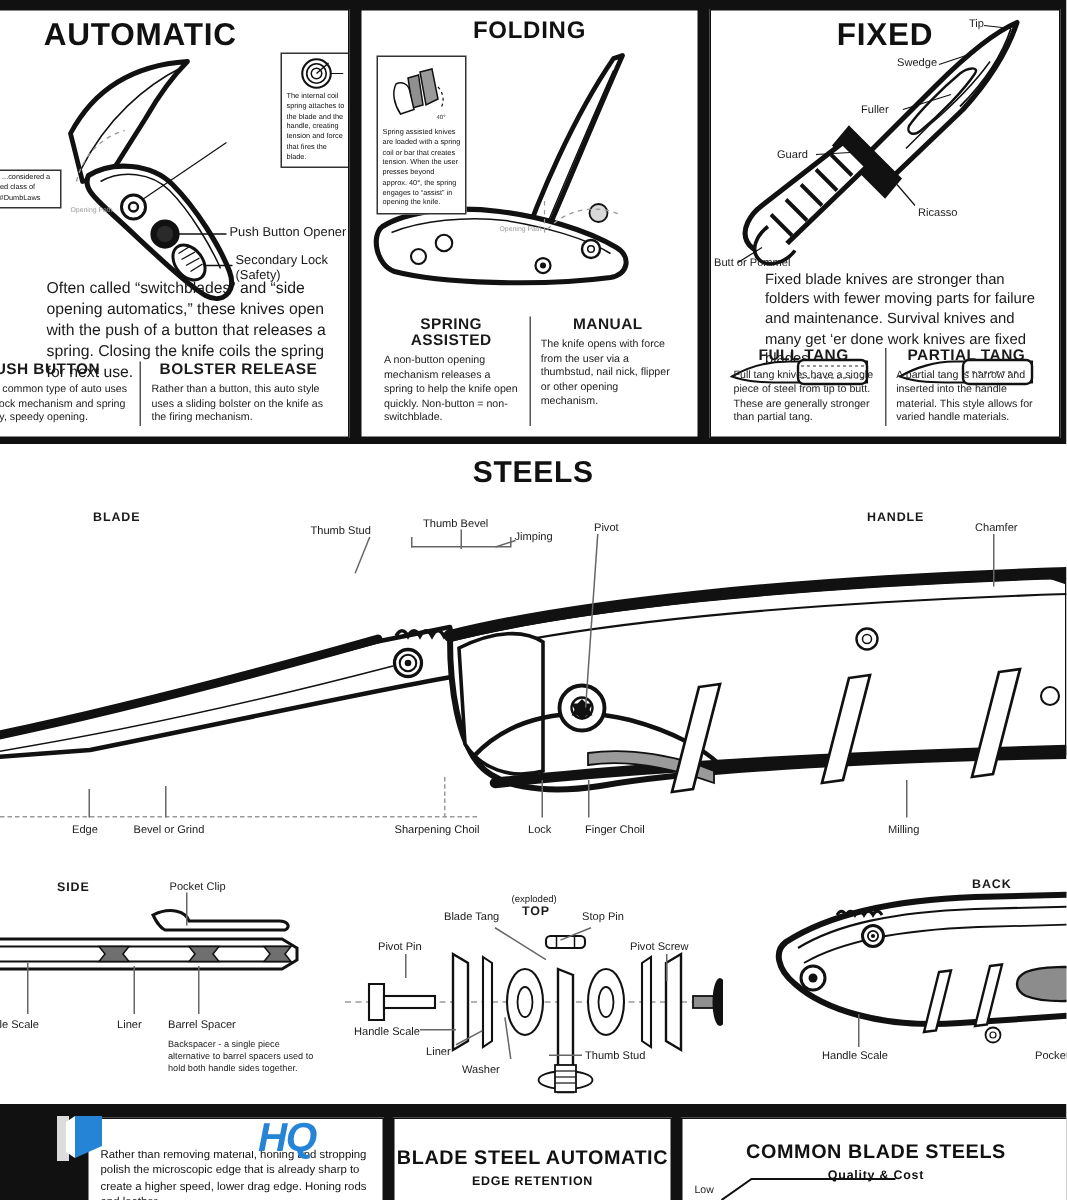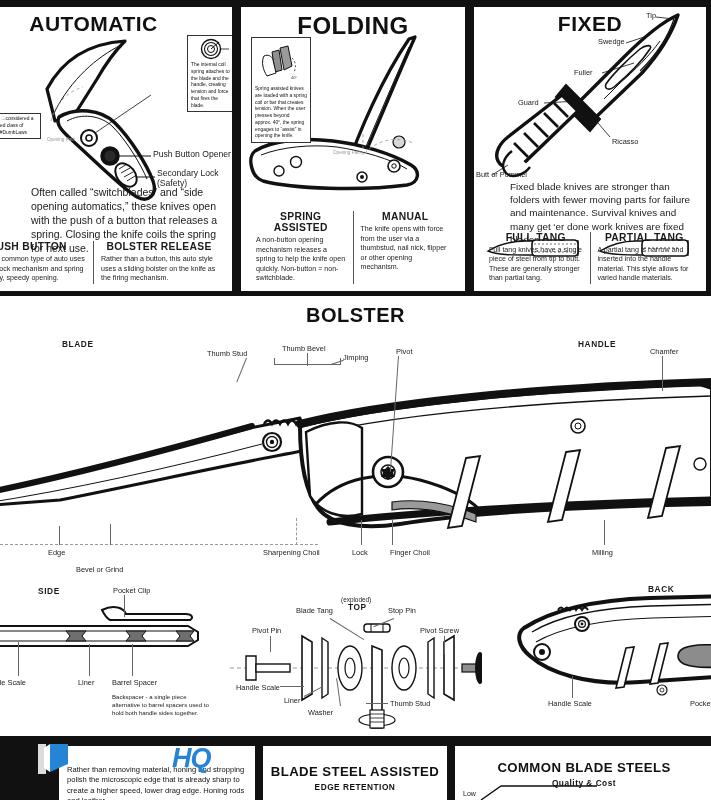--- a/index.html
+++ b/index.html
@@ -24,21 +24,21 @@
     overflow:hidden;
   }
   .panel.auto{left:-46px;width:277px;}
   .panel.fold{left:240px;width:224px;}
   .panel.fixed{left:473px;width:232px;}
 
   .panel-title{
     text-align:center;font-weight:bold;letter-spacing:.5px;
     font-size:21px;margin-top:5px;color:#111;
   }
-  .panel.fold .panel-title{font-size:24px;}
+  .panel.fold .panel-title{font-size:16px;}
   .panel-desc{font-size:10.3px;line-height:1.33;}
   .panel.auto .panel-desc{position:absolute;left:76px;top:178px;width:190px;font-size:10.5px;line-height:1.34;}
   .panel.fold .panel-desc{position:absolute;left:12px;top:203px;width:202px;font-size:10.2px;line-height:1.32;}
   .panel.fixed .panel-desc{position:absolute;left:36px;top:173px;width:190px;font-size:9.9px;line-height:1.33;}
 
   .subcols{position:absolute;bottom:7px;left:8px;right:8px;display:flex;}
   .subcol{flex:1;padding:0 7px;}
   .subcol + .subcol{border-left:1px solid #555;}
   .subcol-title{font-weight:bold;font-size:10.3px;text-align:center;letter-spacing:.3px;margin-bottom:3px;}
   .subcol-text{font-size:7.1px;line-height:1.35;color:#222;}
@@ -277,21 +277,21 @@
         <div class="subcol">
           <div class="subcol-title">PARTIAL TANG</div>
           <div class="subcol-text">A partial tang is narrow and inserted into the handle material. This style allows for varied handle materials.</div>
         </div>
       </div>
     </div>
   </div>
 
   <div class="anatomy">
 
-    <div class="anatomy-title">BOLSTER</div>
+    <div class="anatomy-title">STEELS</div>
 
     <div class="lbl cap" style="left:62px;top:43px;">BLADE</div>
     <div class="lbl cap" style="left:578px;top:43px;">HANDLE</div>
 
     <svg width="711" height="230" viewBox="0 0 711 230" style="position:absolute;left:0;top:58px;">
 
       <path d="M-20 140 C60 124 160 98 250 74 L300 64 L308 96 C250 106 150 128 60 146 L-20 152 Z" fill="#fff" stroke="#111" stroke-width="3" stroke-linejoin="round"></path>
 
       <path d="M-20 140 C60 124 160 98 252 72" fill="none" stroke="#111" stroke-width="6" stroke-linecap="round"></path>
 
@@ -352,21 +352,21 @@
     <div class="lbl" style="left:396px;top:51px;text-align:right;">Pivot</div>
     <div class="leader v" style="left:398px;top:60px;height:116px;transform:rotate(4deg);transform-origin:top;"></div>
 
     <div class="lbl" style="left:650px;top:51px;">Chamfer</div>
     <div class="leader v" style="left:662px;top:60px;height:35px;"></div>
 
     <div class="leader v" style="left:59px;top:230px;height:19px;"></div>
     <div class="lbl" style="left:48px;top:252px;">Edge</div>
 
     <div class="leader v" style="left:110px;top:228px;height:21px;"></div>
-    <div class="lbl" style="left:76px;top:252px;margin-top:17px;">Bevel or Grind</div>
+    <div class="lbl" style="left:89px;top:252px;">Bevel or Grind</div>
 
     <div class="leader v" style="left:296px;top:222px;height:27px;border-left:1px dashed #9a9a9a;background:none;"></div>
     <div class="lbl" style="left:263px;top:252px;">Sharpening Choil</div>
 
     <div class="leader v" style="left:361px;top:224px;height:25px;"></div>
     <div class="lbl" style="left:352px;top:252px;">Lock</div>
 
     <div class="leader v" style="left:392px;top:224px;height:25px;"></div>
     <div class="lbl" style="left:390px;top:252px;">Finger Choil</div>
 
@@ -503,21 +503,21 @@
     <div class="lbl" style="left:690px;top:403px;">Pocket Clip</div>
   </div>
 
   <div class="bottom-band">
 
     <div class="bot-card honing">
       <div class="bot-text" style="padding-top:19px;">Rather than removing material, honing and stropping polish the microscopic edge that is already sharp to create a higher speed, lower drag edge. Honing rods and leather</div>
     </div>
 
     <div class="bot-card qualities">
-      <div class="bot-title">BLADE STEEL ASSISTED</div>
+      <div class="bot-title">BLADE STEEL AUTOMATIC</div>
       <div class="bot-sub">EDGE RETENTION</div>
     </div>
 
     <div class="bot-card steels">
       <div class="bot-title" style="margin-top:14px;">COMMON BLADE STEELS</div>
       <div class="bot-sub">Quality &amp; Cost</div>
       <div class="lbl sm" style="left:8px;top:44px;font-size:7px;">Low</div>
       <svg width="120" height="24" viewBox="0 0 120 24" style="position:absolute;left:24px;top:36px;">
         <path d="M2 18 L22 4 L118 4" fill="none" stroke="#111" stroke-width="1.4"></path>
       </svg>

